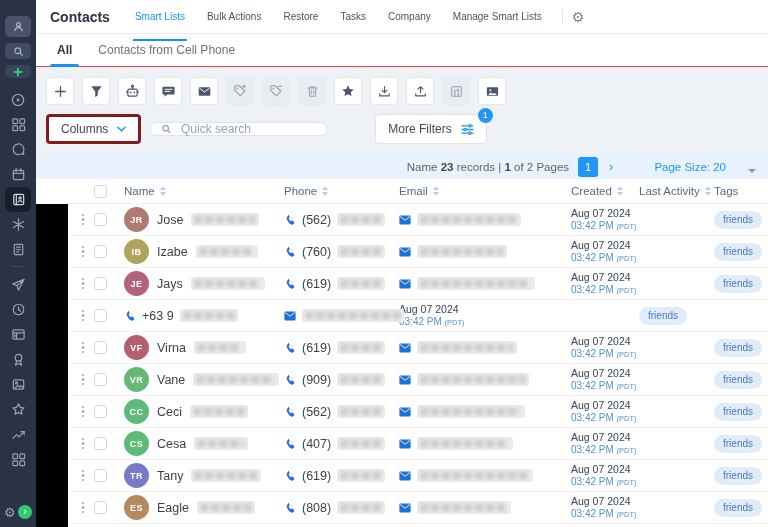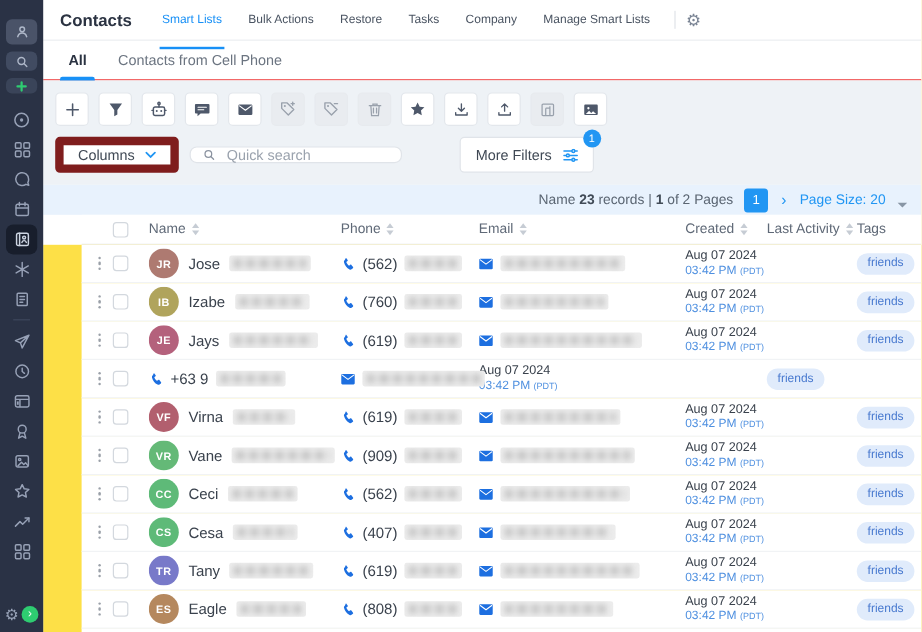--- a/index.html
+++ b/index.html
@@ -35,43 +35,43 @@
   .subtabs { height:33px; flex:none; background:#fff; border-bottom:1px solid #ef4444; display:flex; padding:0 8px; }
   .subtab { font-size:12px; color:#6b7480; display:flex; align-items:center; padding:0 13px; position:relative; cursor:pointer; }
   .subtab.active { color:#2b3342; font-weight:bold; }
   .subtab.active::after { content:""; position:absolute; left:6px; right:6px; bottom:-1px; height:3px; background:#1890f6; border-radius:2px 2px 0 0; }
 
   .toolzone { flex:none; background:#eef2f6; padding:10px 12px 10px 10px; }
   .btnrow { display:flex; gap:8px; }
   .tbtn { width:28px; height:28px; background:#fff; border:1px solid #e3e7ec; border-radius:4px; display:flex; align-items:center; justify-content:center; color:#4e586a; cursor:pointer; padding:0; }
   .tbtn.disabled { background:#e9ecf0; border-color:#e7eaee; color:#99a1ac; cursor:default; }
   .filterrow { display:flex; align-items:center; margin-top:9px; }
-  .colbtn { height:30px; background:#fff; border:7px solid #7f1d1d; border-radius:4px; display:flex; align-items:center; gap:9px; padding:0 12px; font-size:12px; color:#3f4854; cursor:pointer; }
+  .colbtn { height:30px; background:#fff; border:3px solid #7f1d1d; border-radius:4px; display:flex; align-items:center; gap:9px; padding:0 12px; font-size:12px; color:#3f4854; cursor:pointer; }
   .searchbox { width:177px; height:14px; background:#fff; border:1px solid #e0e4e9; border-radius:6px; display:flex; align-items:center; padding:0 10px; gap:7px; margin-left:9px; }
   .searchbox input { border:none; outline:none; font-size:12px; color:#333; width:100%; background:transparent; font-family:"Liberation Sans",sans-serif; }
   .searchbox input::placeholder { color:#9aa2ad; }
   .morefilters { position:relative; height:30px; background:#fff; border:1px solid #e0e4e9; border-radius:4px; display:flex; align-items:center; gap:9px; padding:0 12px; font-size:12px; color:#3f4854; margin-left:48px; cursor:pointer; }
   .mf-badge { position:absolute; top:-7px; right:-7px; width:15px; height:15px; border-radius:50%; background:#2196f3; color:#fff; font-size:9px; line-height:15px; text-align:center; }
 
   .records-bar { height:25px; flex:none; background:#e8f2fd; display:flex; align-items:center; justify-content:flex-end; gap:9px; padding-right:12px; font-size:11.5px; color:#5a6572; }
   .records-bar b { color:#414b57; }
   .page-btn { width:20px; height:20px; background:#2196f3; color:#fff; border-radius:3px; font-size:11px; display:flex; align-items:center; justify-content:center; cursor:pointer; }
   .page-next { color:#2196f3; font-size:13px; cursor:pointer; margin:0 2px; }
-  .page-size { color:#2196f3; font-size:11.5px; display:flex; align-items:flex-end; gap:10px; cursor:pointer; }
+  .page-size { color:#2196f3; font-size:11.5px; display:flex; align-items:flex-end; gap:22px; cursor:pointer;margin-left:30px; }
   .ps-caret { width:0; height:0; border-left:4px solid transparent; border-right:4px solid transparent; border-top:4px solid #8896a5; }
 
   
   .grid { display:grid; grid-template-columns:16px 30px 160px 115px 172px 68px 75px 1fr; align-items:center; padding-left:10px;margin-left:32px; }
   .thead { height:25px; flex:none; background:#fff; border-bottom:1px solid #eef0f3; font-size:11.5px; color:#5f6977; }
   .th { display:flex; align-items:center; gap:5px; }
   .sorticon { display:flex; flex-direction:column; gap:2px; cursor:pointer; }
   .sorticon i { display:block; width:0; height:0; border-left:3.5px solid transparent; border-right:3.5px solid transparent; }
   .sorticon .up { border-bottom:4px solid #c6ccd4; }
   .sorticon .dn { border-top:4px solid #c6ccd4; }
-  .tbody { flex:1; overflow:hidden; background:#fde047; }
+  .tbody { flex:1; overflow:hidden; background:#000000; }
   .row { height:32px; border-bottom:1px solid #f1f3f5; background:#fff; }
   .kebab { display:flex; flex-direction:column; gap:2px; align-items:center; cursor:pointer; width:10px; }
   .kebab i { width:2.5px; height:2.5px; background:#9aa0a8; border-radius:50%; display:block; }
   .cb { width:13px; height:13px; border:1px solid #d3d8de; border-radius:3px; background:#fff; display:block; cursor:pointer; }
   .namecell { display:flex; align-items:center; gap:8px; overflow:hidden; }
   .avatar { width:25px; height:25px; border-radius:50%; color:#fff; font-size:9px; font-weight:bold; display:flex; align-items:center; justify-content:center; letter-spacing:.4px; flex:none; cursor:pointer; }
   .nm { font-size:12.5px; color:#3a424d; white-space:nowrap; }
   .blur { height:13px; background:#ededed; border-radius:2px; position:relative; overflow:hidden; flex:none; display:inline-block; }
   .blur::after { content:""; position:absolute; top:3px; bottom:3px; left:4px; right:4px; background:repeating-linear-gradient(90deg,#bdbdbd 0 6px,#e6e6e6 6px 11px); filter:blur(2.5px); }
   .phonecell, .emailcell { display:flex; align-items:center; gap:6px; }

